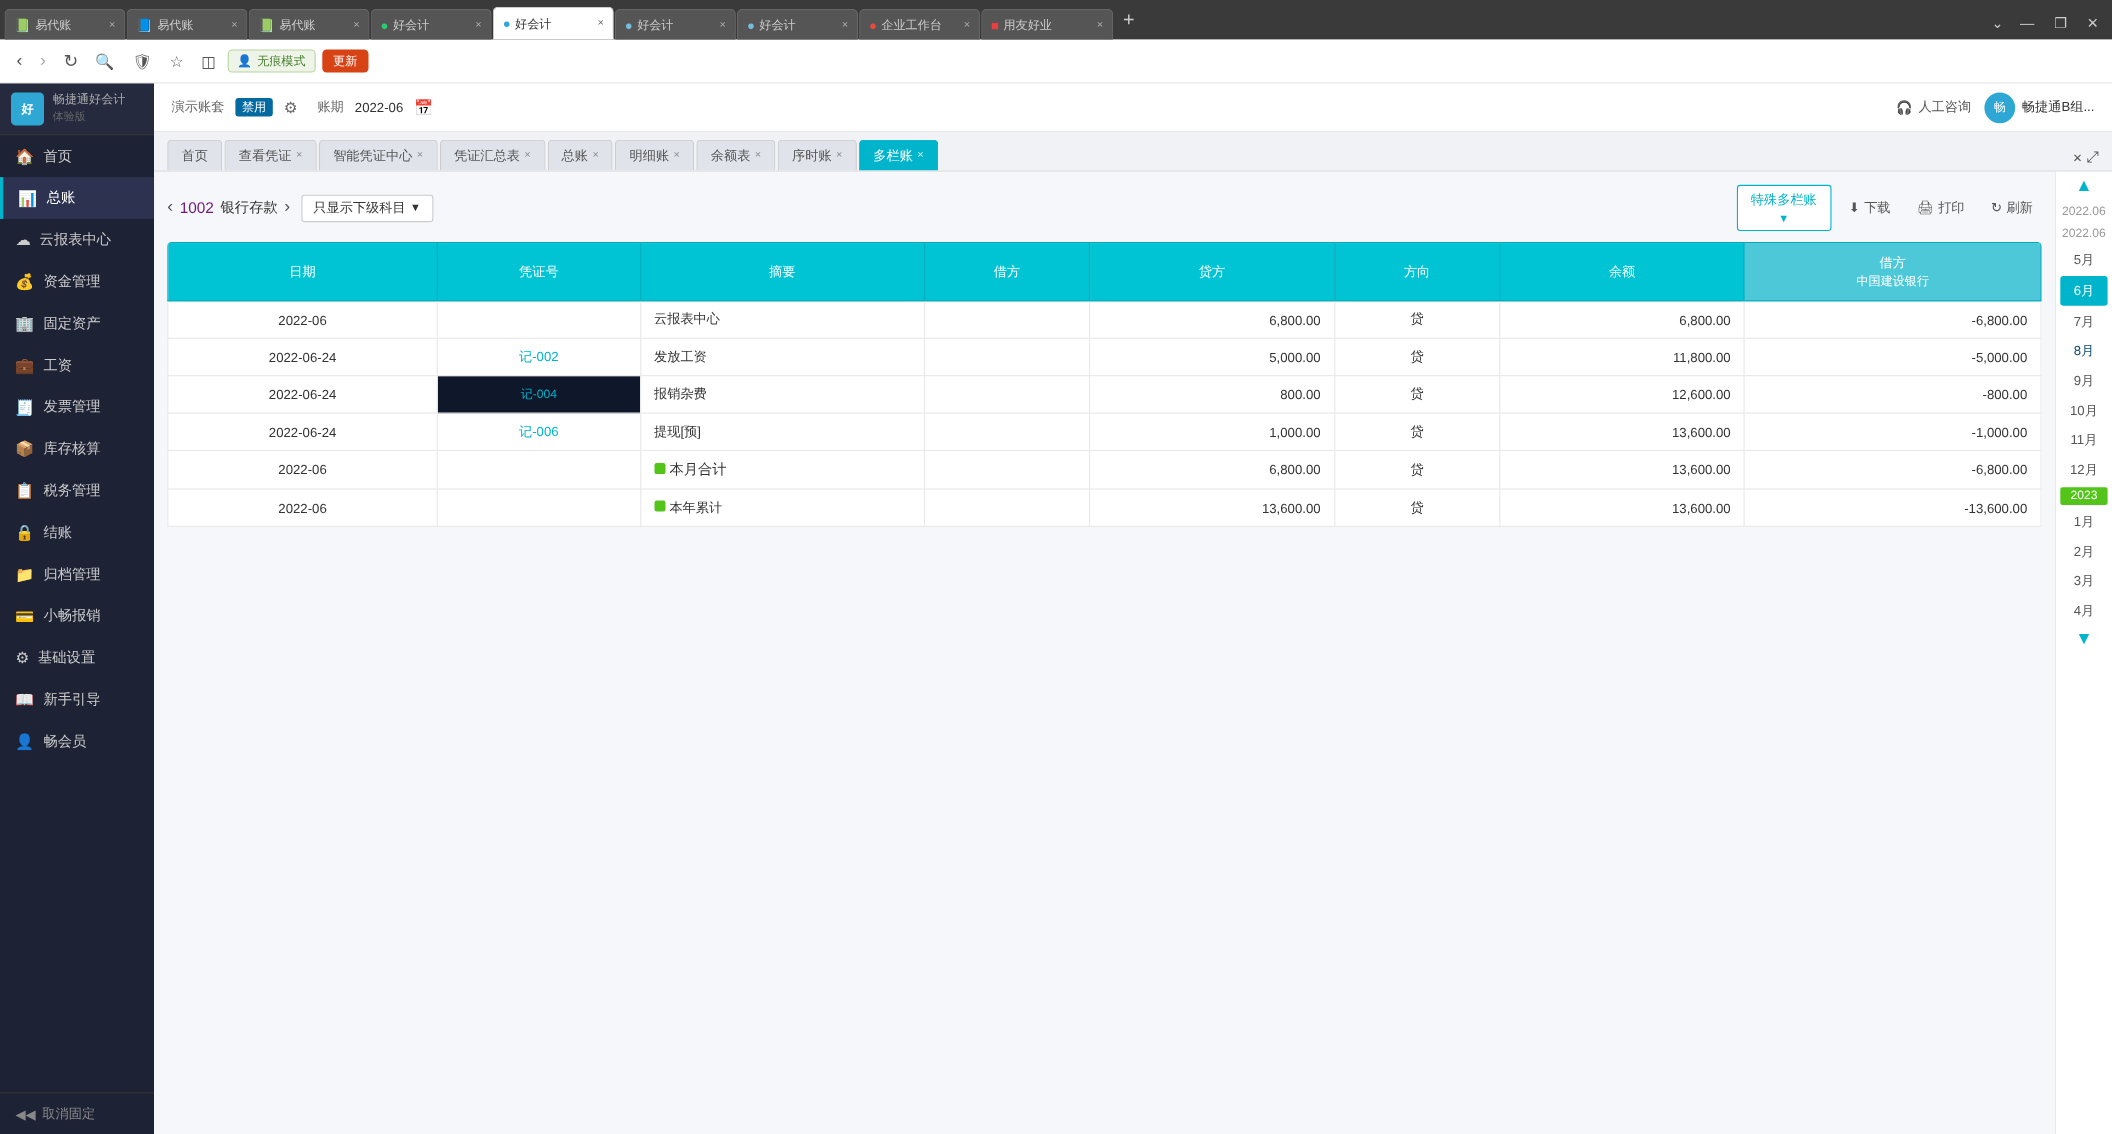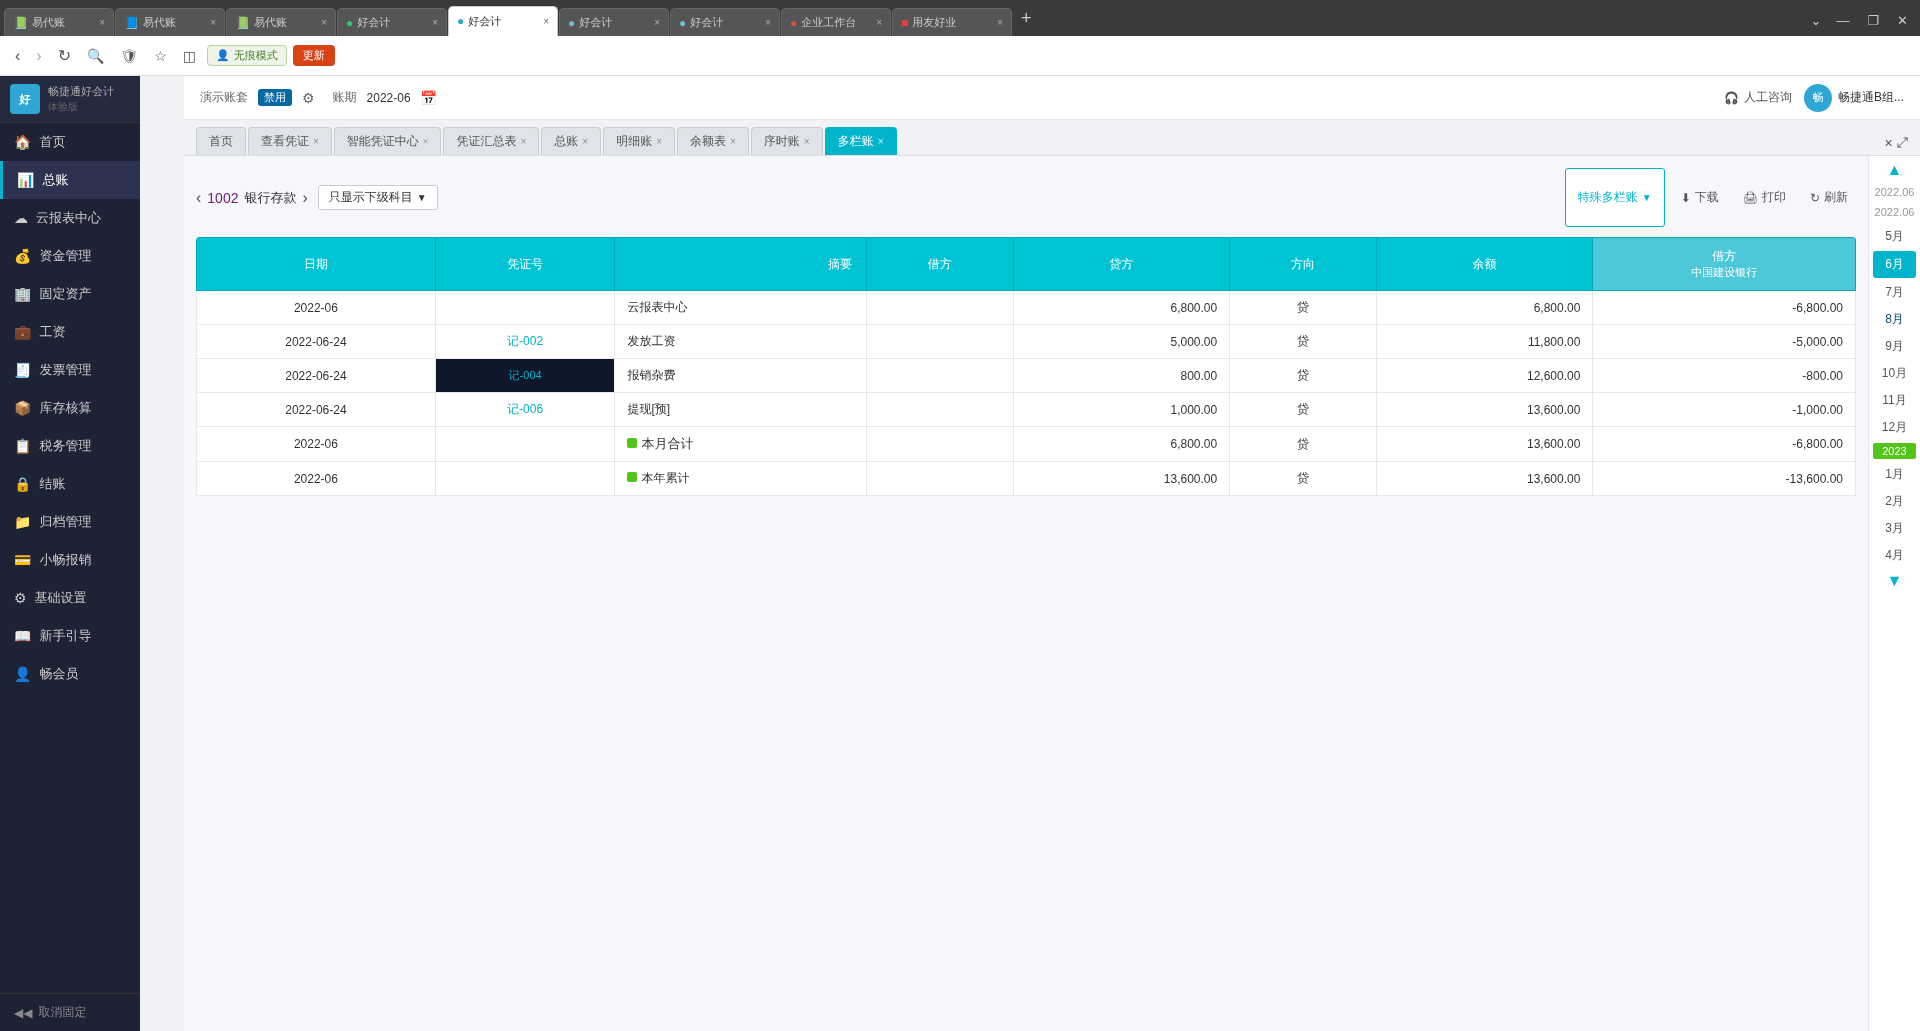--- a/index.html
+++ b/index.html
@@ -164,21 +164,21 @@
         <span>畅会员</span>
       </div>
     </div>
 
     <div style="padding:10px 14px;color:#888;font-size:12px;cursor:pointer;display:flex;align-items:center;gap:6px;border-top:1px solid #333;">
       <span>◀◀</span>
       <span>取消固定</span>
     </div>
   </div>
 
-  <div style="flex:1;display:flex;flex-direction:column;background:#f5f7fa;overflow:hidden;margin-left:44px;">
+  <div style="flex:1;display:flex;flex-direction:column;background:#f5f7fa;overflow:hidden;">
 
     <div style="background:#fff;height:44px;display:flex;align-items:center;padding:0 16px;gap:10px;border-bottom:1px solid #e8e8e8;flex-shrink:0;">
       <div style="display:flex;align-items:center;gap:10px;flex:1;">
         <span style="font-size:12px;color:#666;">演示账套</span>
         <span style="background:#0369a1;color:white;border-radius:3px;padding:1px 6px;font-size:11px;">禁用</span>
         <button style="background:none;border:none;font-size:14px;cursor:pointer;color:#666;">⚙</button>
         <span style="font-size:12px;color:#666;margin-left:8px;">账期</span>
         <span style="font-size:12px;color:#333;font-weight:500;">2022-06</span>
         <span style="font-size:14px;cursor:pointer;color:#555;">📅</span>
       </div>
@@ -195,21 +195,21 @@
     </div>
 
     <div style="background:#f0f2f5;display:flex;align-items:flex-end;padding:4px 12px 0;height:36px;border-bottom:1px solid #ddd;flex-shrink:0;gap:2px;overflow:hidden;">
       <div style="display:flex;align-items:center;padding:5px 12px;border-radius:4px 4px 0 0;font-size:12px;cursor:pointer;color:#555;background:#e0e4ea;border:1px solid #ccc;border-bottom:none;">
         <span>首页</span>
       </div>
       <div style="display:flex;align-items:center;gap:4px;padding:5px 12px;border-radius:4px 4px 0 0;font-size:12px;cursor:pointer;color:#555;background:#e0e4ea;border:1px solid #ccc;border-bottom:none;">
         <span>查看凭证</span>
         <span style="font-size:10px;opacity:0.6;">×</span>
       </div>
-      <div style="display:flex;align-items:center;gap:4px;padding:5px 12px;border-radius:4px 4px 0 0;font-size:12px;cursor:pointer;color:#555;background:#e0e4ea;border:1px solid #ccc;border-bottom:none;font-family:Liberation Serif, serif;">
+      <div style="display:flex;align-items:center;gap:4px;padding:5px 12px;border-radius:4px 4px 0 0;font-size:12px;cursor:pointer;color:#555;background:#e0e4ea;border:1px solid #ccc;border-bottom:none;">
         <span>智能凭证中心</span>
         <span style="font-size:10px;opacity:0.6;">×</span>
       </div>
       <div style="display:flex;align-items:center;gap:4px;padding:5px 12px;border-radius:4px 4px 0 0;font-size:12px;cursor:pointer;color:#555;background:#e0e4ea;border:1px solid #ccc;border-bottom:none;">
         <span>凭证汇总表</span>
         <span style="font-size:10px;opacity:0.6;">×</span>
       </div>
       <div style="display:flex;align-items:center;gap:4px;padding:5px 12px;border-radius:4px 4px 0 0;font-size:12px;cursor:pointer;color:#555;background:#e0e4ea;border:1px solid #ccc;border-bottom:none;">
         <span>总账</span>
         <span style="font-size:10px;opacity:0.6;">×</span>
@@ -246,21 +246,21 @@
             <button style="background:none;border:none;font-size:16px;color:#555;cursor:pointer;">‹</button>
             <span style="font-size:14px;color:#701a75;font-weight:500;text-align:center;">1002</span>
             <span style="font-size:13px;color:#333;">银行存款</span>
             <button style="background:none;border:none;font-size:16px;color:#555;cursor:pointer;">›</button>
           </div>
           <div style="border:1px solid #ccc;border-radius:3px;padding:3px 10px;font-size:12px;color:#333;background:white;cursor:pointer;display:flex;align-items:center;gap:4px;">
             <span>只显示下级科目</span>
             <span style="font-size:10px;">▼</span>
           </div>
           <div style="margin-left:auto;display:flex;gap:8px;align-items:center;">
-            <button style="border:1px solid #00b4cc;color:#00b4cc;background:white;border-radius:3px;padding:20px 12px;font-size:12px;cursor:pointer;display:flex;align-items:center;gap:4px;">
+            <button style="border:1px solid #00b4cc;color:#00b4cc;background:white;border-radius:3px;padding:4px 12px;font-size:12px;cursor:pointer;display:flex;align-items:center;gap:4px;flex-direction:column;">
               <span>特殊多栏账</span>
               <span style="font-size:10px;">▼</span>
             </button>
             <div style="display:flex;align-items:center;gap:4px;color:#555;font-size:12px;cursor:pointer;padding:4px 8px;border-radius:3px;">
               <span>⬇</span>
               <span>下载</span>
             </div>
             <div style="display:flex;align-items:center;gap:4px;color:#555;font-size:12px;cursor:pointer;padding:4px 8px;border-radius:3px;">
               <span>🖨</span>
               <span>打印</span>
@@ -271,21 +271,21 @@
             </div>
           </div>
         </div>
 
         <div style="flex:1;overflow:auto;border-radius:4px;">
           <table style="width:100%;border-collapse:collapse;font-size:12px;min-width:900px;">
             <thead>
               <tr>
                 <th style="background:#00c4d4;color:white;padding:10px 14px;text-align:center;border:1px solid #00aabb;font-weight:normal;white-space:nowrap;">日期</th>
                 <th style="background:#00c4d4;color:white;padding:10px 14px;text-align:center;border:1px solid #00aabb;font-weight:normal;white-space:nowrap;">凭证号</th>
-                <th style="background:#00c4d4;color:white;padding:10px 14px;text-align:right;border:1px solid #00aabb;font-weight:normal;white-space:nowrap;">摘要</th>
+                <th style="background:#00c4d4;color:white;padding:10px 14px;text-align:center;border:1px solid #00aabb;font-weight:normal;white-space:nowrap;">摘要</th>
                 <th style="background:#00c4d4;color:white;padding:10px 14px;text-align:center;border:1px solid #00aabb;font-weight:normal;white-space:nowrap;">借方</th>
                 <th style="background:#00c4d4;color:white;padding:10px 14px;text-align:center;border:1px solid #00aabb;font-weight:normal;white-space:nowrap;">贷方</th>
                 <th style="background:#00c4d4;color:white;padding:10px 14px;text-align:center;border:1px solid #00aabb;font-weight:normal;white-space:nowrap;">方向</th>
                 <th style="background:#00c4d4;color:white;padding:10px 14px;text-align:center;border:1px solid #00aabb;font-weight:normal;white-space:nowrap;">余额</th>
                 <th style="background:#4dc8d8;color:white;padding:10px 14px;text-align:center;border:1px solid #00aabb;font-weight:normal;white-space:nowrap;">
                   <div>借方</div>
                   <div style="font-size:11px;">中国建设银行</div>
                 </th>
               </tr>
             </thead>

